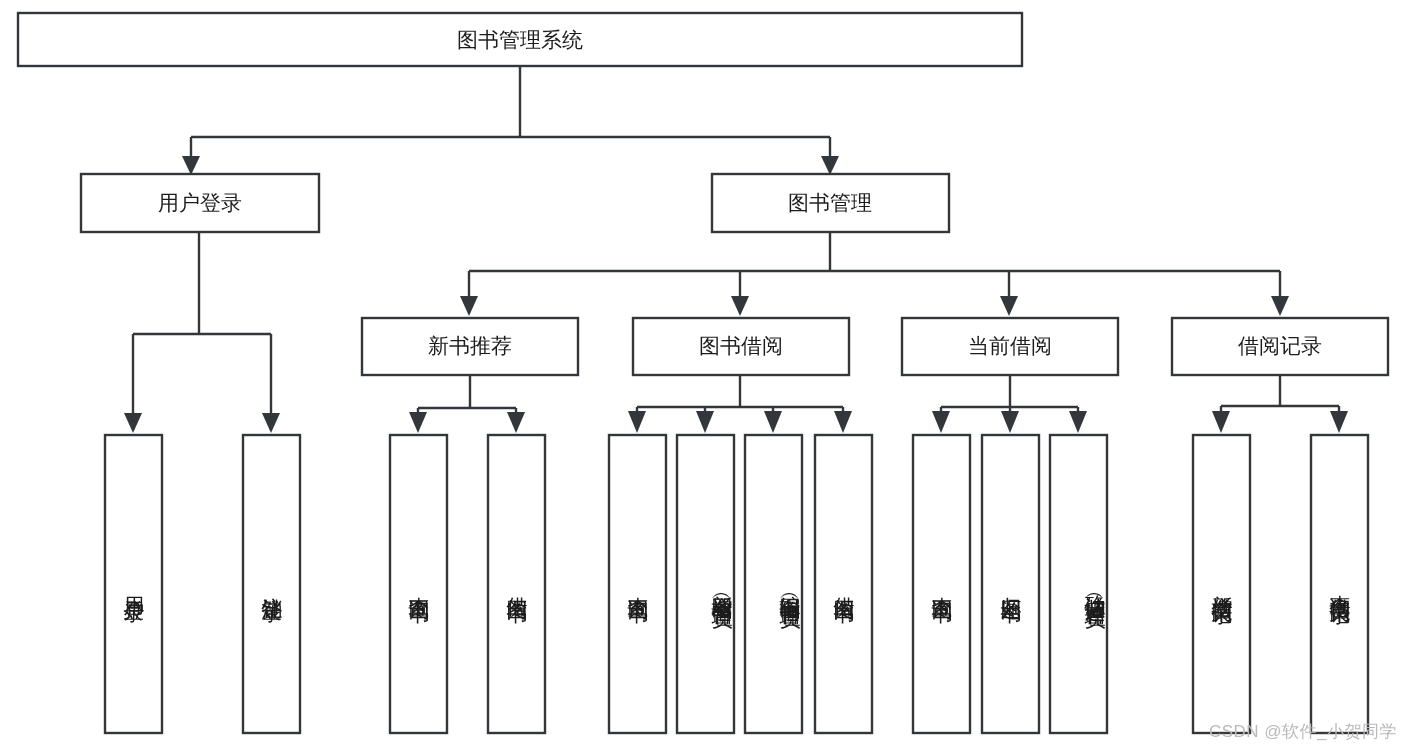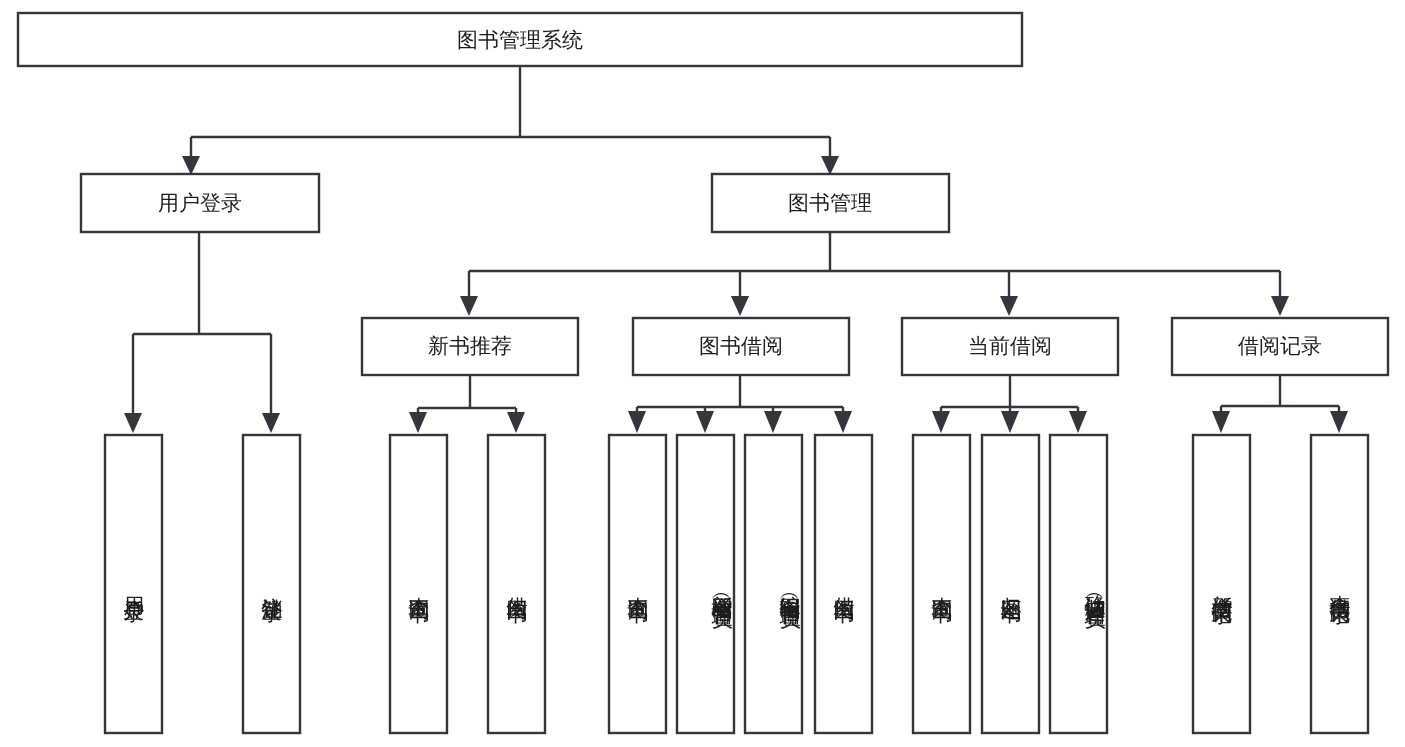--- a/index.html
+++ b/index.html
@@ -207,13 +207,14 @@
   <div class="leaf-label" style="left:609px; top:435px; width:57px; height:298px;">查询图书</div>
   <div class="leaf-label" style="left:677px; top:441px; width:57px; height:292px; align-items:flex-start;">新增图书（管理员）</div>
   <div class="leaf-label" style="left:745px; top:441px; width:57px; height:292px; align-items:flex-start;">编辑图书（管理员）</div>
   <div class="leaf-label" style="left:815px; top:435px; width:57px; height:298px;">借阅图书</div>
   <div class="leaf-label" style="left:913px; top:435px; width:57px; height:298px;">查询图书</div>
   <div class="leaf-label" style="left:982px; top:435px; width:57px; height:298px;">归还图书</div>
   <div class="leaf-label" style="left:1050px; top:441px; width:57px; height:292px; align-items:flex-start;">确认归还（管理员）</div>
   <div class="leaf-label" style="left:1193px; top:435px; width:57px; height:298px;">新增借阅记录</div>
   <div class="leaf-label" style="left:1311px; top:435px; width:57px; height:298px;">查询借阅记录</div>
 
+  <div class="watermark">CSDN @软件_小贺同学</div>
 </div>
 
 </body></html>

